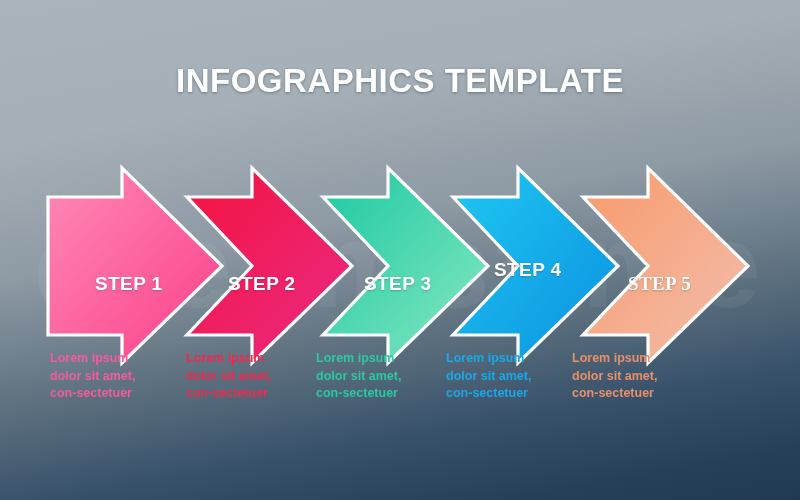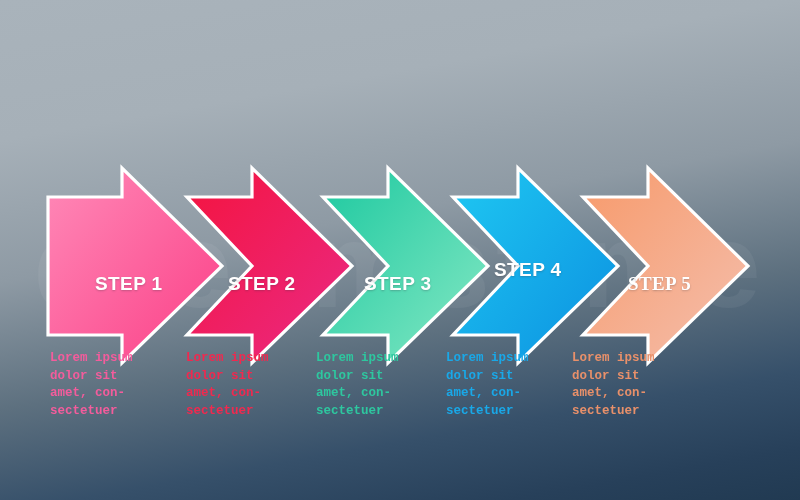--- a/index.html
+++ b/index.html
@@ -62,21 +62,21 @@
     user-select: none;
     margin-top: 19px;
   }
   
   .caption {
     position: absolute;
     width: 86px;
     font-size: 12.5px;
     line-height: 17.5px;
     font-weight: bold;
-    font-family: Liberation Mono, monospace;
+    font-family: Liberation Sans, sans-serif;
     user-select: none;
   }
   
   #watermark {
     position: absolute;
     left: 0;
     top: 196px;
     width: 800px;
     text-align: center;
     font-size: 120px;
@@ -88,20 +88,21 @@
     font-family: "Liberation Sans", sans-serif;
   }
 </style>
 </head>
 <body>
 
 <div id="stage">
 
   <div id="watermark">dreamstime</div>
 
+  <div id="title">INFOGRAPHICS TEMPLATE</div>
 
   <svg id="arrows" viewBox="0 0 800 500">
     <defs>
       <linearGradient id="g0" x1="0" y1="0" x2="1" y2="1">
         <stop offset="0%" stop-color="#ff8ab8"></stop>
         <stop offset="100%" stop-color="#fb3e86"></stop>
       </linearGradient>
       <linearGradient id="g1" x1="0" y1="0" x2="1" y2="1">
         <stop offset="0%" stop-color="#f4143f"></stop>
         <stop offset="100%" stop-color="#ea2a86"></stop>

